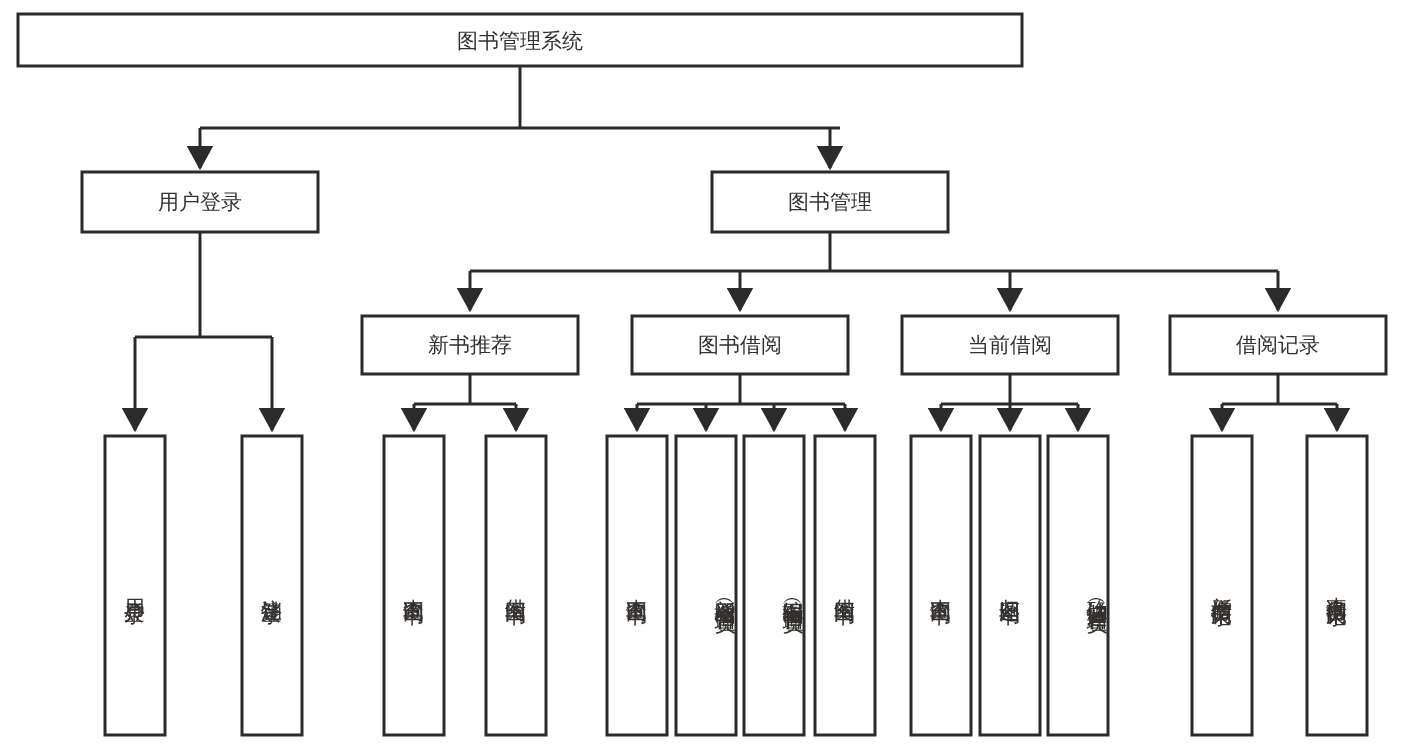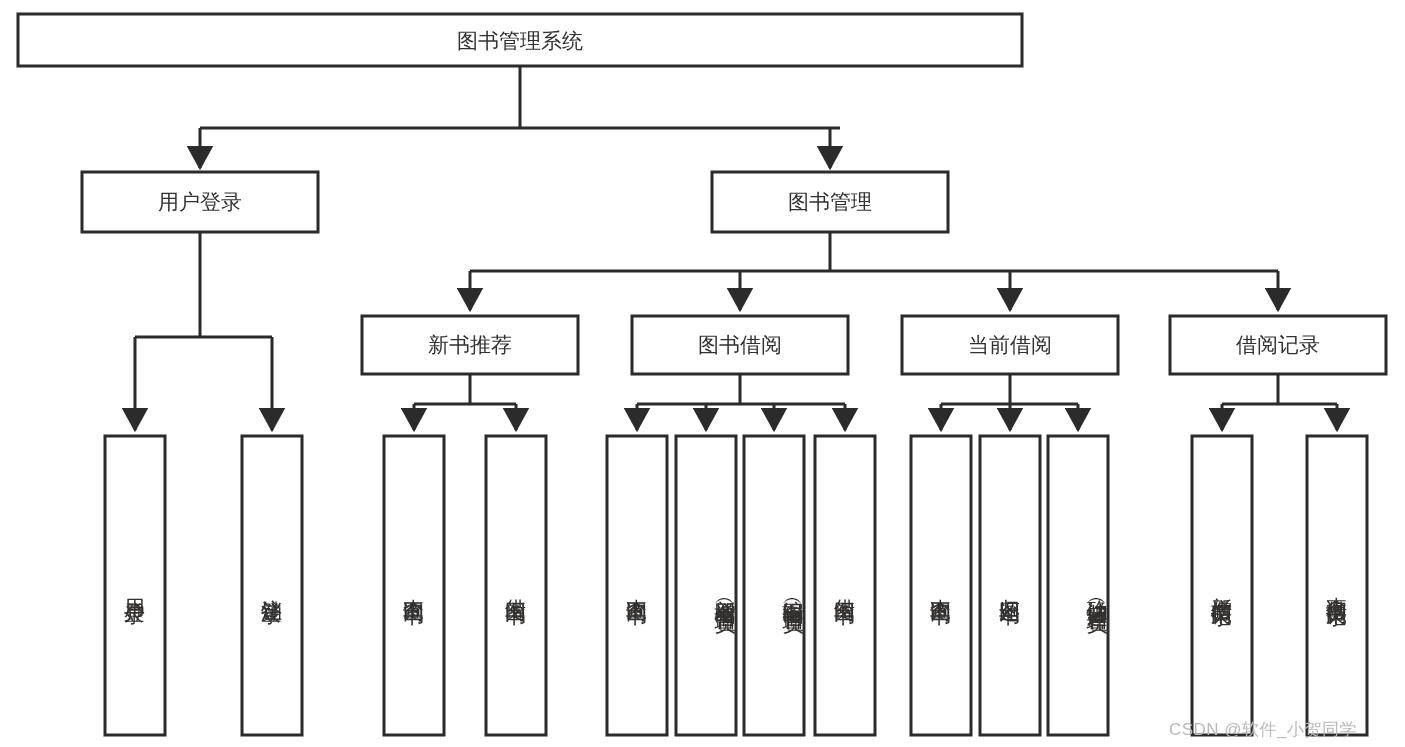--- a/index.html
+++ b/index.html
@@ -202,14 +202,13 @@
   <div class="vlabel" style="left:744px; top:436px; width:60px; height:299px; align-items:flex-start; padding-top:12px; box-sizing:border-box;">编辑图书（管理员）</div>
   <div class="vlabel" style="left:815px; top:436px; width:60px; height:299px;">借阅图书</div>
 
   <div class="vlabel" style="left:911px; top:436px; width:60px; height:299px;">查询图书</div>
   <div class="vlabel" style="left:980px; top:436px; width:60px; height:299px;">归还图书</div>
   <div class="vlabel" style="left:1048px; top:436px; width:60px; height:299px; align-items:flex-start; padding-top:12px; box-sizing:border-box;">确认归还（管理员）</div>
 
   <div class="vlabel" style="left:1192px; top:436px; width:60px; height:299px;">新增借阅记录</div>
   <div class="vlabel" style="left:1307px; top:436px; width:60px; height:299px;">查询借阅记录</div>
 
-  <div class="watermark">CSDN @软件_小贺同学</div>
 </div>
 
 </body></html>

